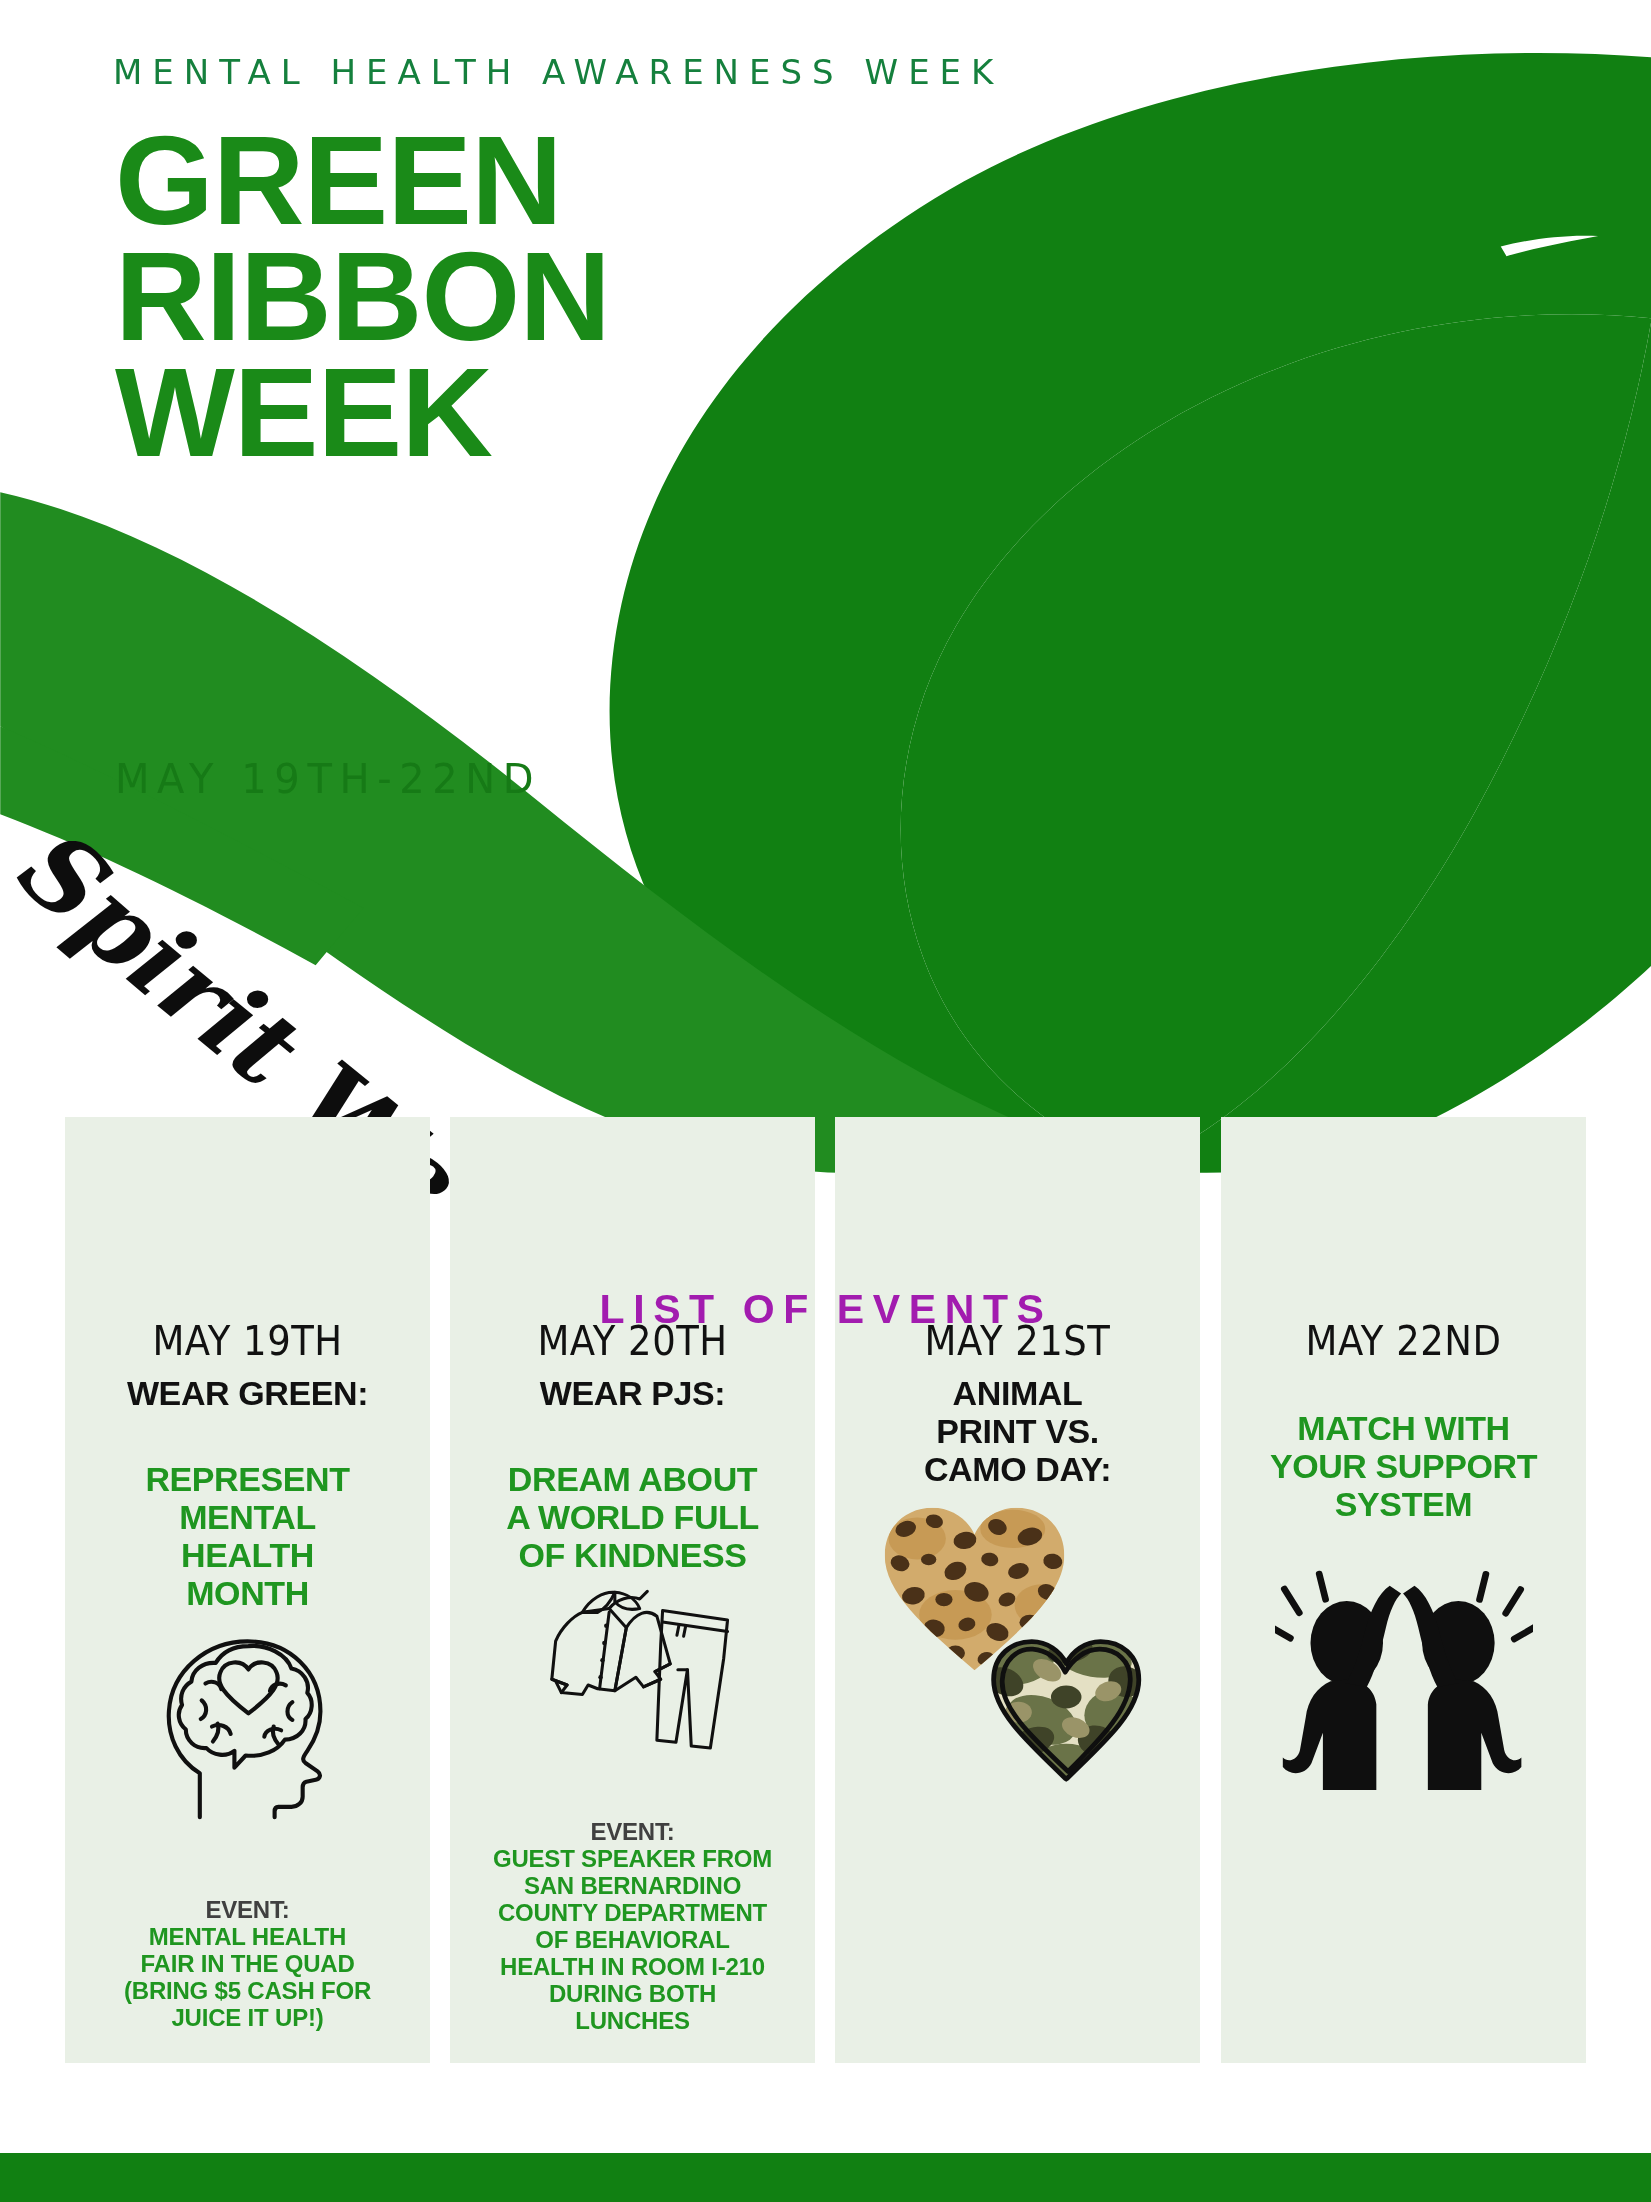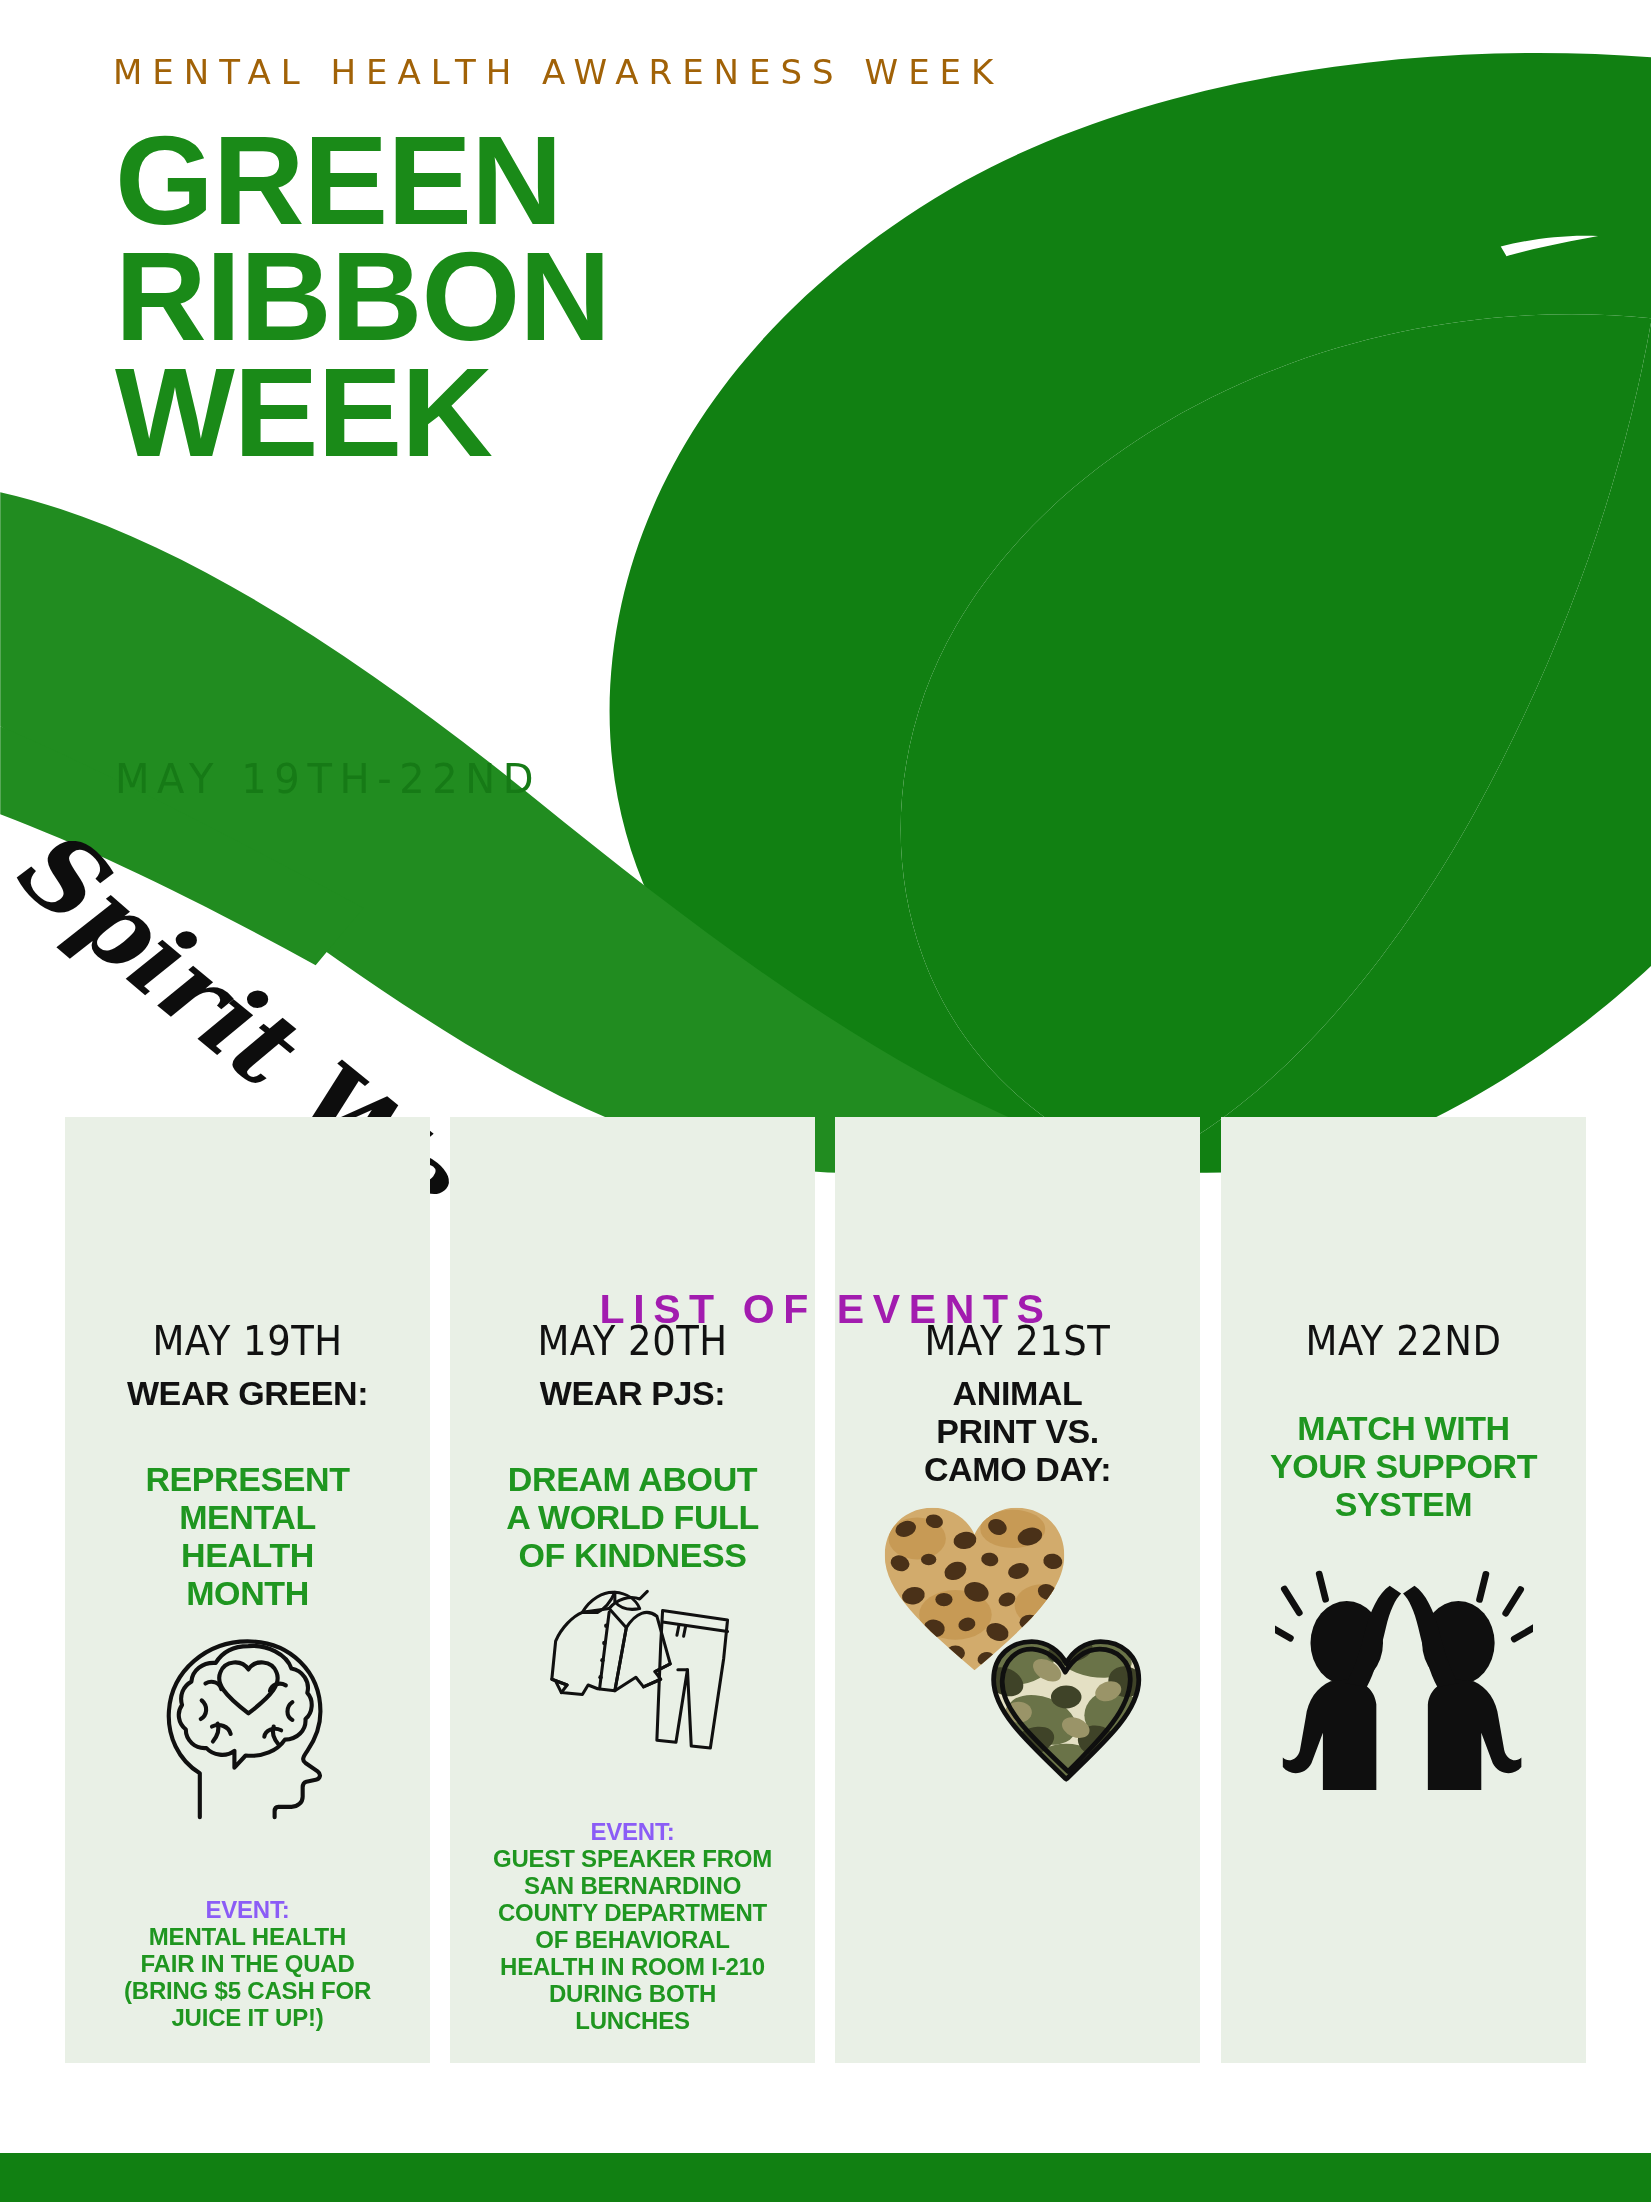--- a/index.html
+++ b/index.html
@@ -12,21 +12,21 @@
   }
   
   #ribbon-svg{
     position:absolute;left:0;top:0;width:1652px;height:2202px;
     pointer-events:none;
   }
   
   #awareness-kicker{
     position:absolute;left:113px;top:52px;
     font-size:34px;letter-spacing:10px;font-weight:400;
-    color:#a16207;white-space:nowrap;
+    color:#15803d;white-space:nowrap;
     font-family:"DejaVu Sans",sans-serif;
   }
   #main-title{
     position:absolute;left:115px;top:122px;
     width:593px;
   }
   #main-title .tline{
     display:block;
     font-family:"Liberation Sans",sans-serif;
     font-weight:bold;
@@ -104,21 +104,21 @@
     display:flex;align-items:center;justify-content:center;
   }
   .col-event{
     font-family:"Liberation Sans",sans-serif;
     font-weight:bold;
     font-size:24px;
     line-height:27px;
     color:#1f9620;
     letter-spacing:-0.2px;
   }
-  .col-event .evt-label{color:#8b5cf6;display:block;}
+  .col-event .evt-label{color:#404040;display:block;}
 
   
   #col-0 .col-icon{margin-top:21px;}
   #col-0 .col-event{position:absolute;left:13.4px;right:13.4px;bottom:32.5px;}
   #col-1 .col-icon{margin-top:3.8px;}
   #col-1 .col-event{position:absolute;left:9.6px;right:9.6px;bottom:29px;}
   #col-2 .col-icon{margin-top:11.5px;}
   #col-3 .col-icon{margin-top:38px;}
 
   

